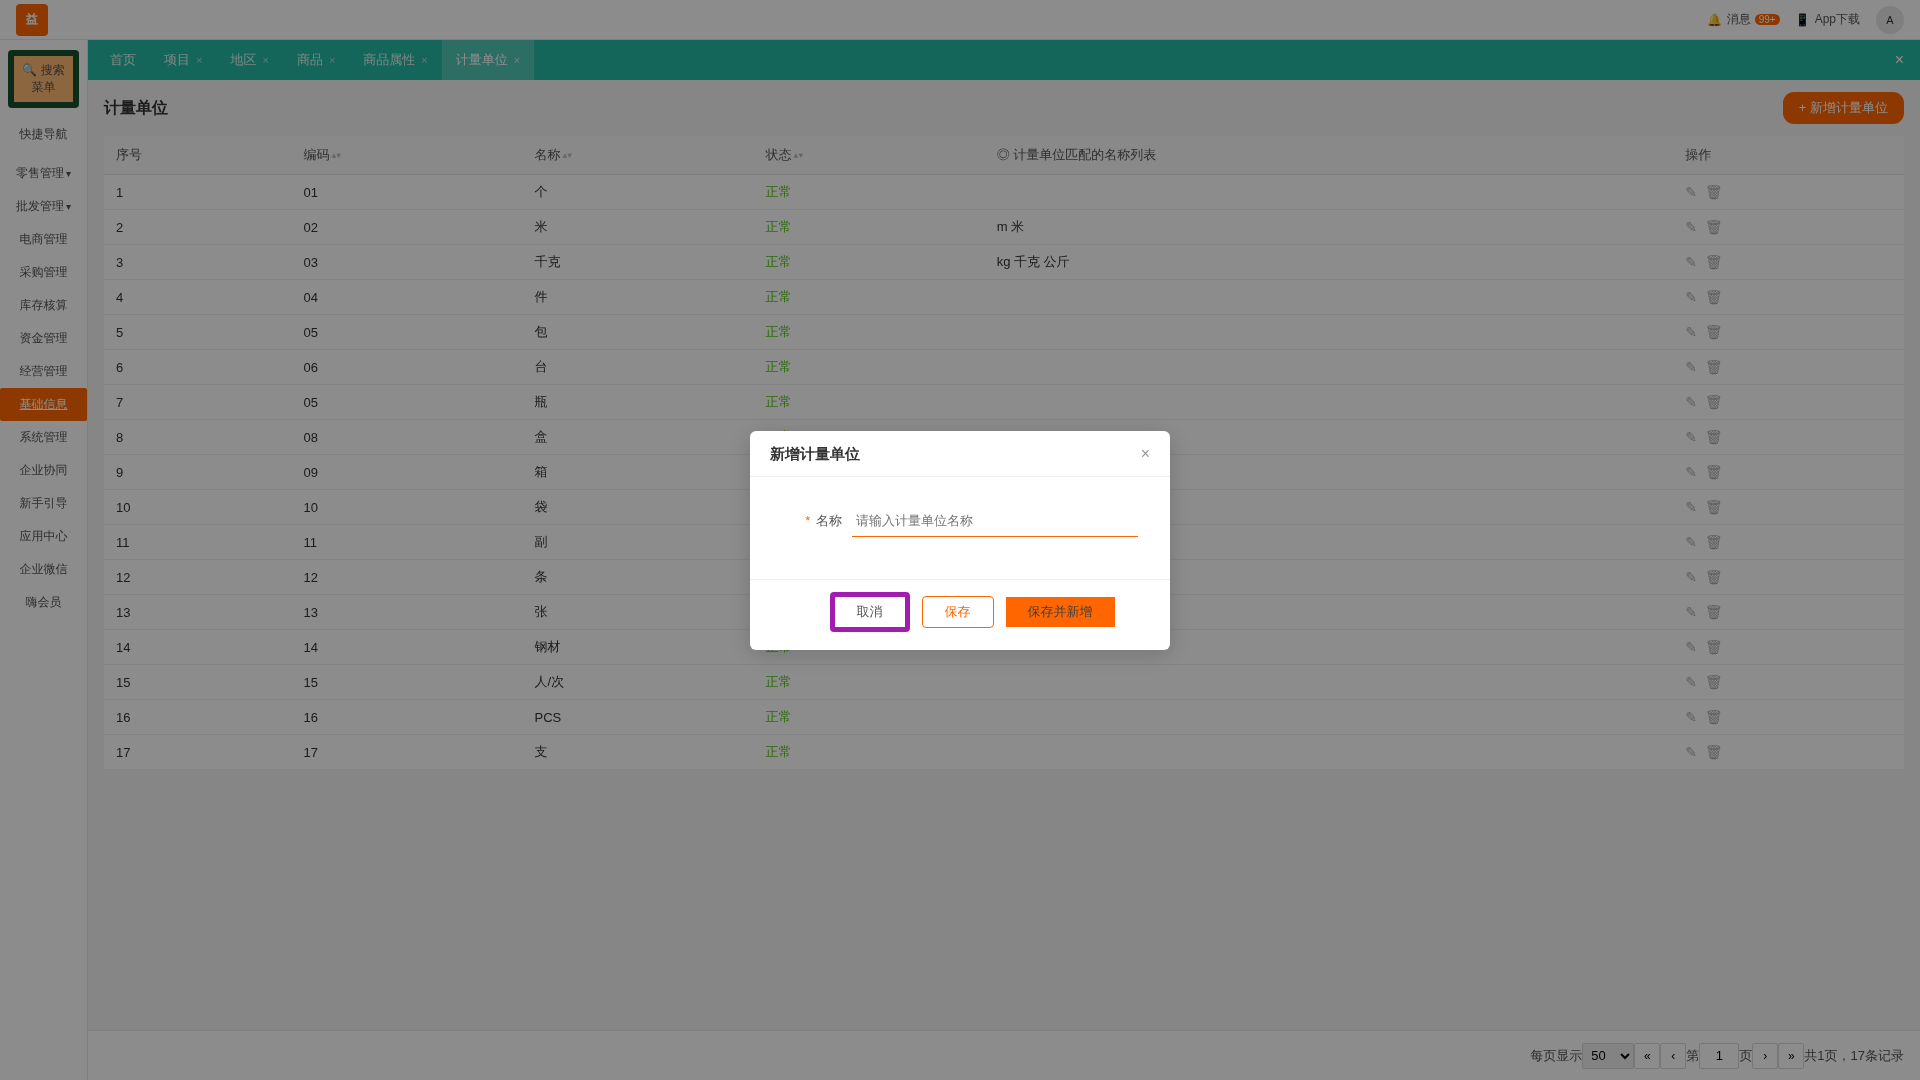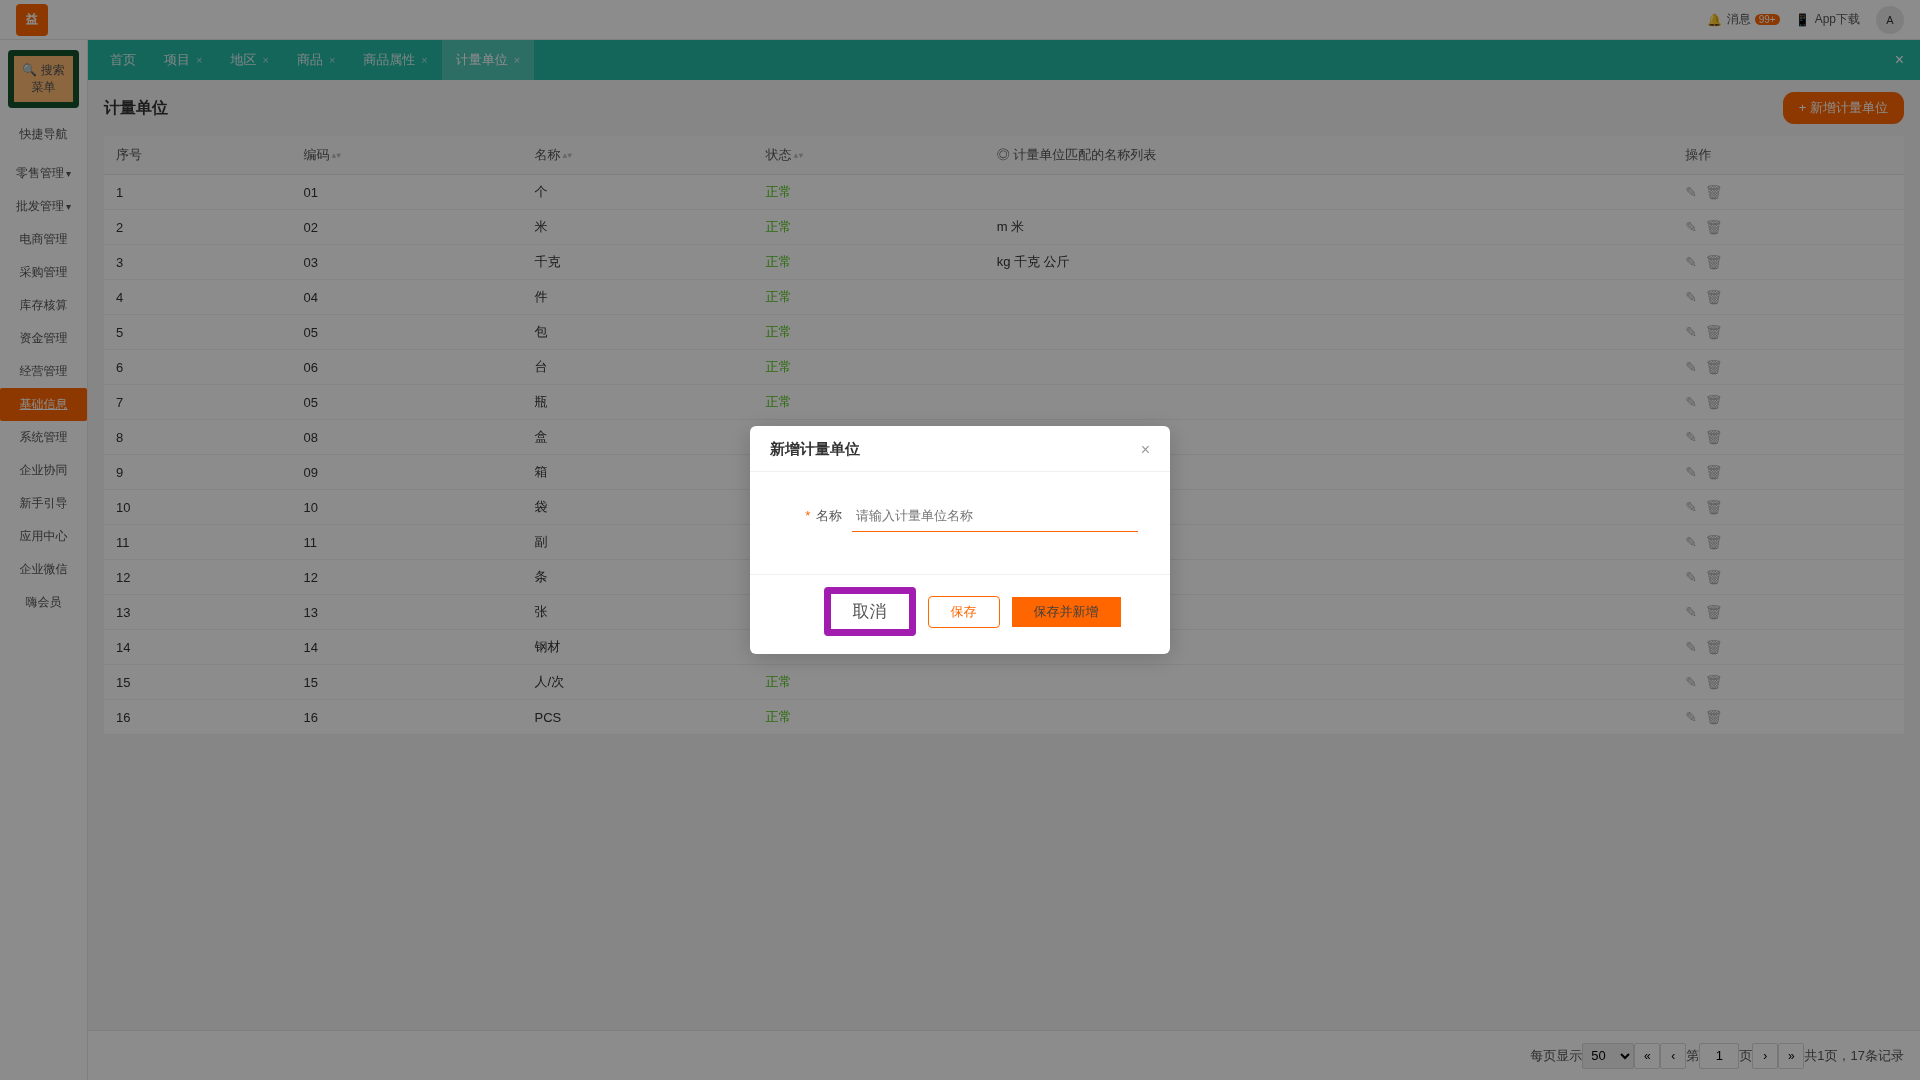--- a/index.html
+++ b/index.html
@@ -65,21 +65,21 @@
     .modal-header { padding: 14px 20px 12px; border-bottom: 1px solid #f0f0f0; display: flex; align-items: center; justify-content: space-between; }
     .modal-title { font-size: 15px; font-weight: 600; color: #333; }
     .modal-close { cursor: pointer; color: #999; font-size: 16px; }
     .modal-body { padding: 28px 32px 20px; }
     .form-row { margin-bottom: 22px; display: flex; align-items: center; }
     .form-label { width: 60px; text-align: right; color: #555; font-size: 13px; margin-right: 10px; flex-shrink: 0; }
     .required-star { color: #f60; margin-right: 2px; }
     .form-input { flex: 1; height: 32px; border: none; border-bottom: 1px solid #d9d9d9; outline: none; font-size: 13px; padding: 0 4px; color: #333; background: transparent; }
     .form-input.name-input { border-bottom: 1px solid #f60; }
     .modal-footer { padding: 12px 20px 18px; display: flex; align-items: center; justify-content: center; gap: 12px; border-top: 1px solid #f0f0f0; }
-    .btn-cancel { padding: 6px 22px; border: 7px solid #a21caf; background: #fff; border-radius: 4px; cursor: pointer; font-size: 17px; color: #555; margin-left: 24px; }
+    .btn-cancel { padding: 6px 22px; border: 5px solid #a21caf; background: #fff; border-radius: 4px; cursor: pointer; font-size: 13px; color: #555; margin-left: 24px; }
     .btn-save { padding: 6px 22px; border: 1px solid #f60; background: #fff; color: #f60; border-radius: 4px; cursor: pointer; font-size: 13px; }
     .btn-save-new { padding: 6px 22px; border: none; background: #f60; color: #404040; border-radius: 0; cursor: pointer; font-size: 13px; }
 
     .th-sort { display: inline-flex; align-items: center; gap: 2px; font-family: Liberation Mono, monospace; }
     .sort-arrows { display: flex; flex-direction: column; font-size: 8px; color: #bbb; }
   </style>
 </head>
 <body>
 
 <div class="app-wrapper">
@@ -426,20 +426,33 @@
       <td>PCS</td>
       <td><span class="status-normal">正常</span></td>
       <td></td>
       <td>
         <div class="action-icons">
           <span class="action-icon" title="编辑">✎</span>
           <span class="action-icon" title="删除">🗑</span>
         </div>
       </td>
     </tr>
+              <tr>
+      <td>17</td>
+      <td>17</td>
+      <td>支</td>
+      <td><span class="status-normal">正常</span></td>
+      <td></td>
+      <td>
+        <div class="action-icons">
+          <span class="action-icon" title="编辑">✎</span>
+          <span class="action-icon" title="删除">🗑</span>
+        </div>
+      </td>
+    </tr>
             </tbody>
         </table>
       </div>
 
       <div class="pagination-bar">
         <span>每页显示</span>
         <select class="per-page-select">
           <option>50</option>
           <option>10</option>
           <option>20</option>

